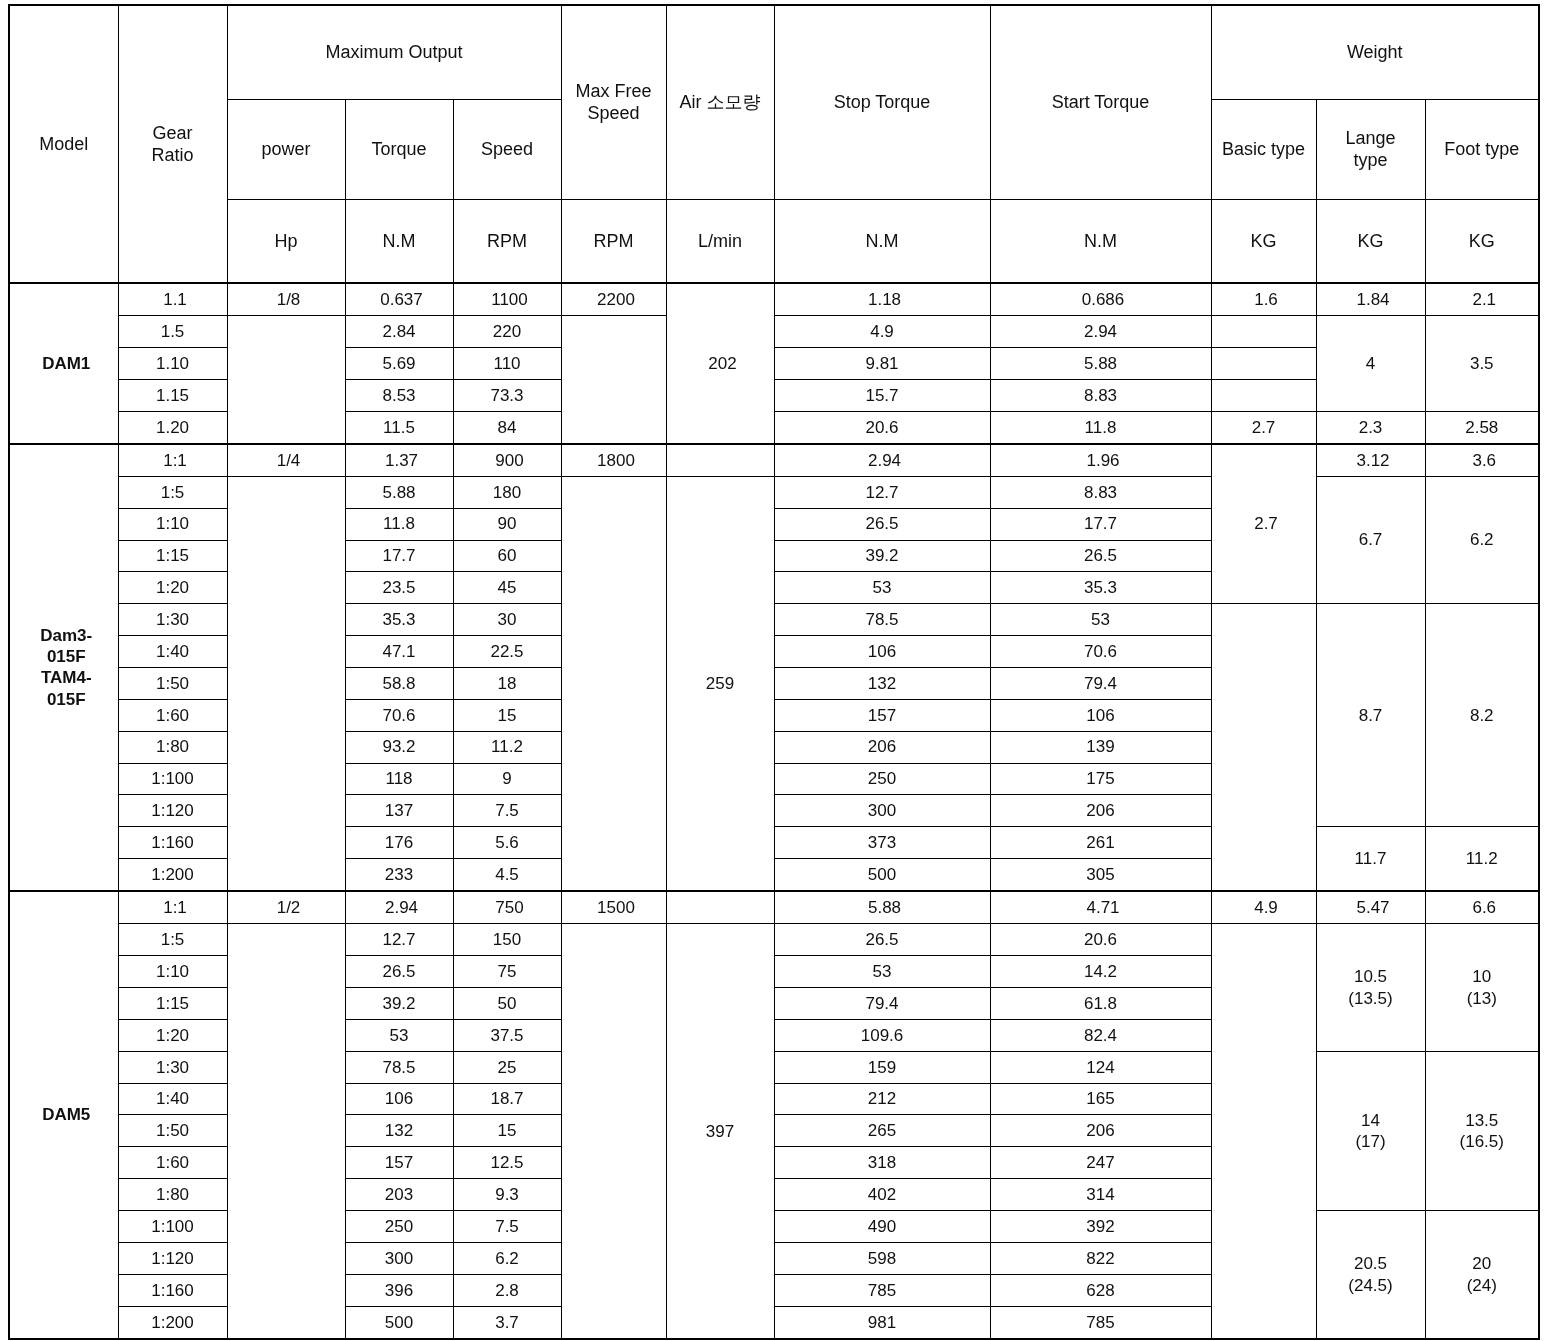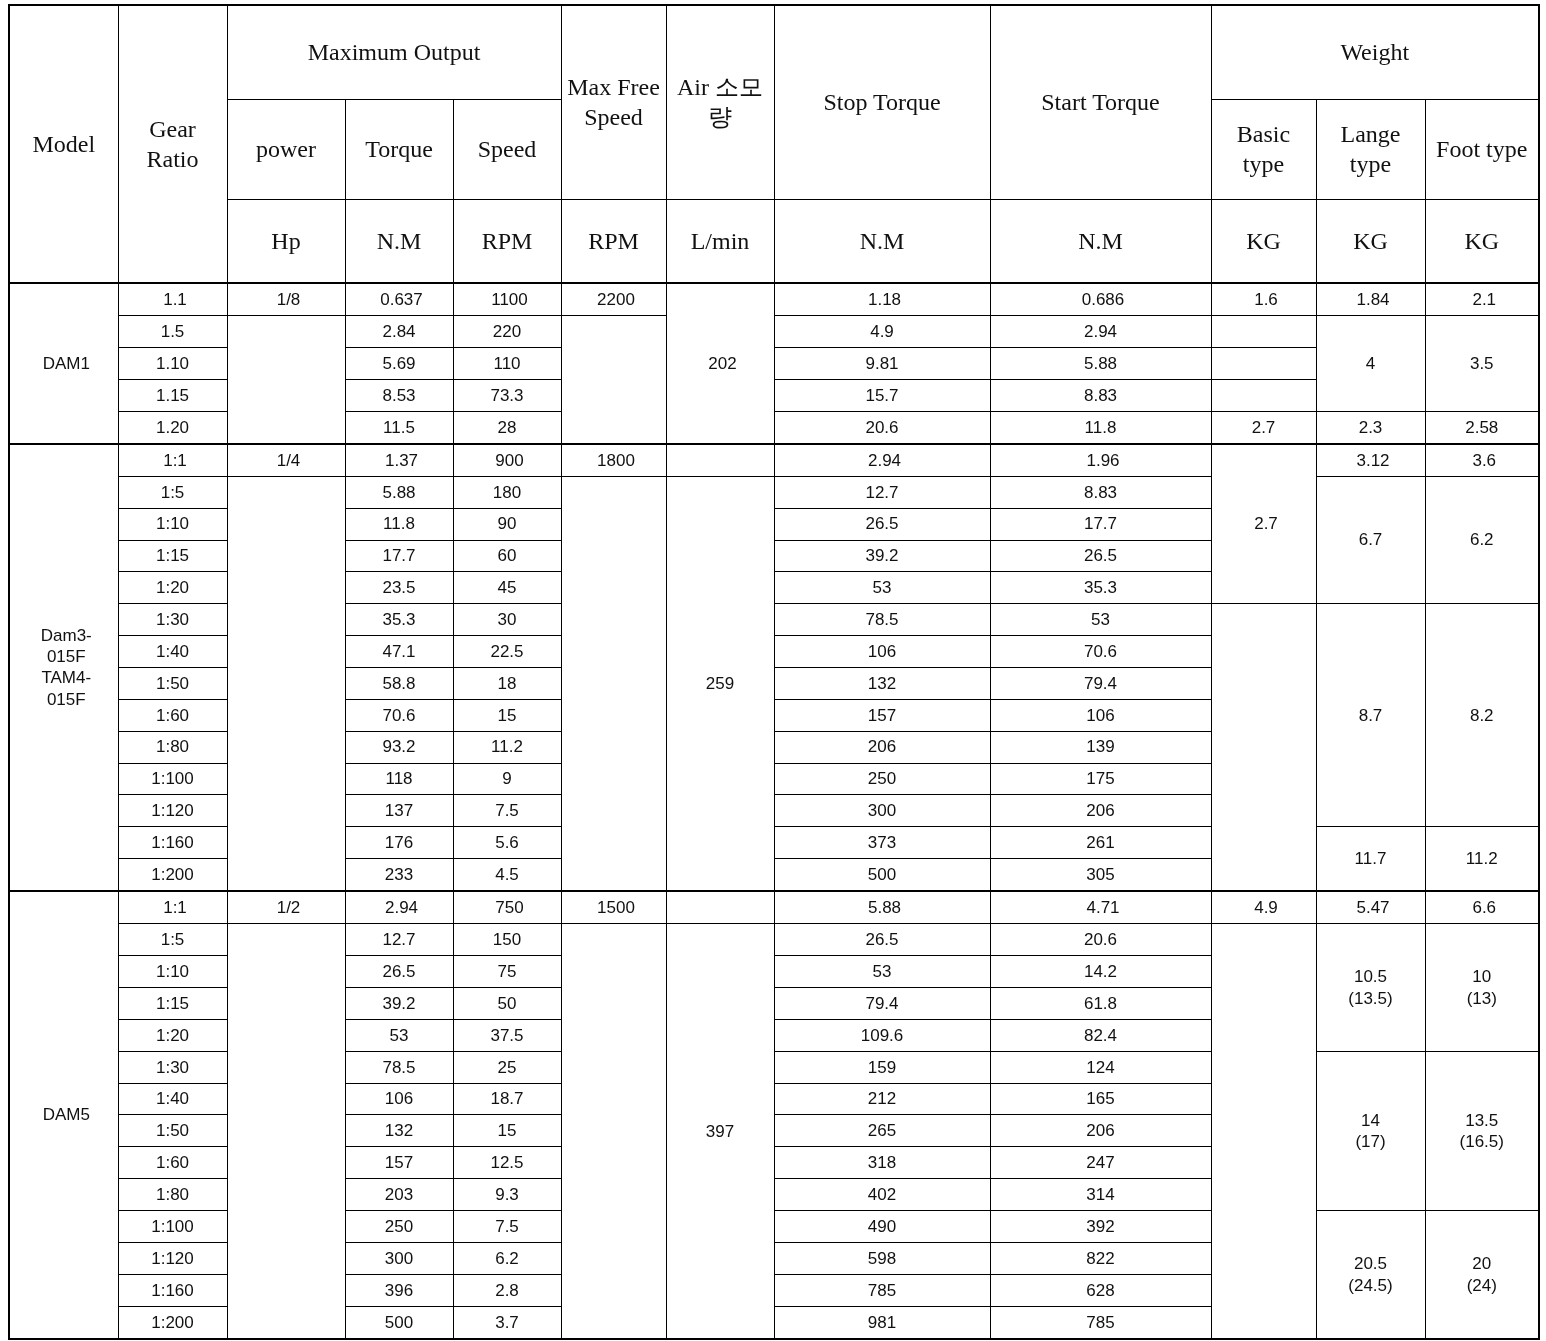--- a/index.html
+++ b/index.html
@@ -22,27 +22,27 @@
   th, td {
     border: 1px solid #000;
     text-align: center;
     vertical-align: middle;
     padding: 0 3px;
     font-weight: normal;
     white-space: pre-line;
     overflow: hidden;
     line-height: 1.25;
   }
-  thead th { font-size: 24px; font-family: Liberation Serif, serif; }
+  thead th { font-size: 18px; }
   tbody td { font-size: 17px; }
   tr.h1 { height: 94px; }
   tr.h2 { height: 100px; margin-left: 44px; }
   tr.h3 { height: 84px; }
   tr.group-start td { border-top: 2px solid #000; padding-left: 8px; }
-  td.model { font-size: 17px; }
+  td.model { font-size: 17px; font-weight: bold; }
 </style>
 </head>
 <body>
 
 <table class="spec">
   <colgroup>
     <col style="width:109px">
       <col style="width:109px">
       <col style="width:118px">
     <col style="width:108px">
@@ -130,21 +130,21 @@
       <td>1.15</td>
       <td>8.53</td>
       <td>73.3</td>
       <td>15.7</td>
       <td>8.83</td>
       <td></td>
     </tr>
     <tr>
       <td>1.20</td>
       <td>11.5</td>
-      <td>28</td>
+      <td>84</td>
       <td>20.6</td>
       <td>11.8</td>
       <td>2.7</td>
       <td>2.3</td>
       <td>2.58</td>
     </tr>
 
     <tr class="group-start">
       <td rowspan="14" class="model">Dam3-
 015F

